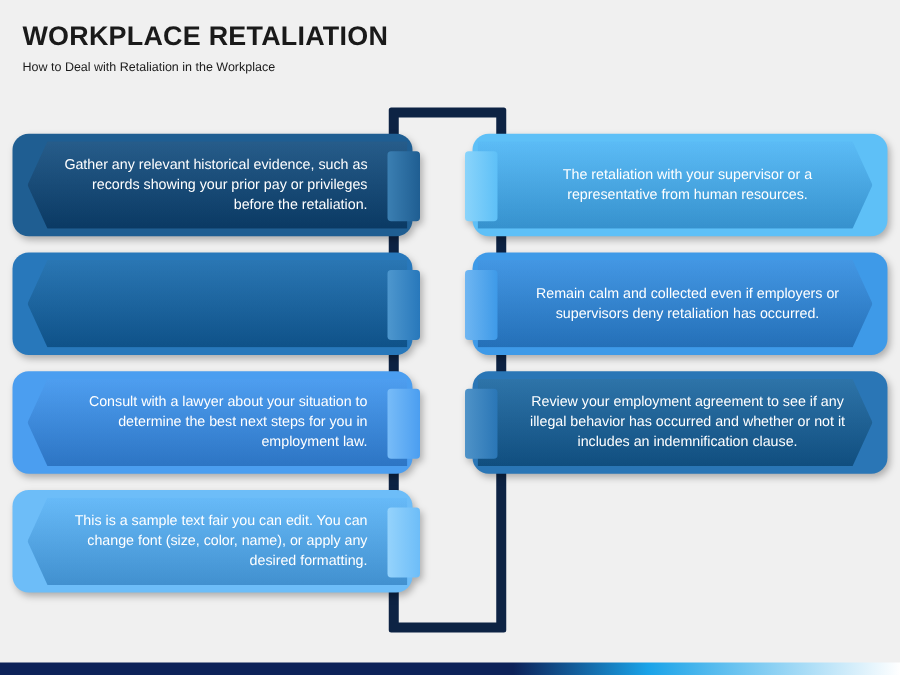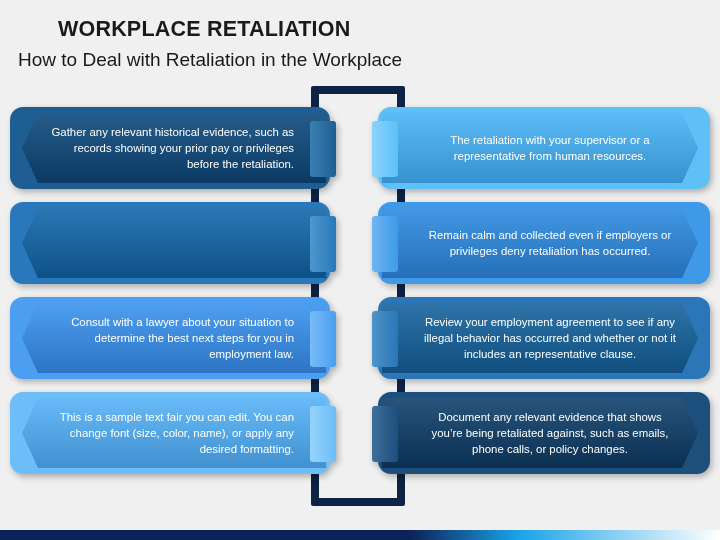--- a/index.html
+++ b/index.html
@@ -22,24 +22,23 @@
     left: 0; top: 0;
     width: 720px;
     padding: 17px 0 0 18px;
   }
   #title {
     font-size: 21.5px;
     font-weight: bold;
     color: #1a1a1a;
     letter-spacing: 0.2px;
     line-height: 1.15;
-    margin-left: 40px;
   }
   #subtitle {
-    font-size: 19px;
+    font-size: 10px;
     font-weight: normal;
     color: #1a1a1a;
     margin-top: 7px;
     line-height: 1.15;
   }
 
   
   #center-frame {
     position: absolute;
     left: 311px;
@@ -179,47 +178,41 @@
 <div class="row" id="row-1">
   <div class="card left">
     <div class="plate" style="background: rgb(40, 120, 187);"></div>
     <div class="chev" style="background: linear-gradient(rgb(18, 103, 171), rgb(17, 95, 159));"></div>
     <div class="tab" style="background: linear-gradient(to right, rgb(78, 151, 206), rgb(40, 120, 187));"></div>
   </div>
   <div class="card right">
     <div class="plate" style="background: rgb(62, 154, 232);"></div>
     <div class="chev" style="background: linear-gradient(rgb(46, 139, 224), rgb(42, 130, 214));"></div>
     <div class="tab" style="background: linear-gradient(to right, rgb(111, 182, 242), rgb(62, 154, 232));"></div>
-    <div class="card-text">Remain calm and collected even if employers or privileges deny retaliation has occurred.</div>
+    <div class="card-text">Remain calm and collected even if employers or supervisors deny retaliation has occurred.</div>
   </div>
 </div>
 
 <div class="row" id="row-2">
   <div class="card left">
     <div class="plate" style="background: rgb(75, 158, 240);"></div>
     <div class="chev" style="background: linear-gradient(rgb(58, 147, 238), rgb(52, 136, 228));"></div>
     <div class="tab" style="background: linear-gradient(to right, rgb(120, 188, 248), rgb(75, 158, 240));"></div>
     <div class="card-text">Consult with a lawyer about your situation to determine the best next steps for you in employment law.</div>
   </div>
   <div class="card right">
     <div class="plate" style="background: rgb(42, 118, 182);"></div>
     <div class="chev" style="background: linear-gradient(rgb(22, 100, 159), rgb(19, 91, 148));"></div>
     <div class="tab" style="background: linear-gradient(to right, rgb(79, 147, 200), rgb(42, 118, 182));"></div>
-    <div class="card-text">Review your employment agreement to see if any illegal behavior has occurred and whether or not it includes an representative clause.</div>
+    <div class="card-text">Review your employment agreement to see if any illegal behavior has occurred and whether or not it includes an indemnification clause.</div>
   </div>
 </div>
 
 <div class="row" id="row-3">
   <div class="card left">
     <div class="plate" style="background: rgb(109, 189, 248);"></div>
     <div class="chev" style="background: linear-gradient(rgb(86, 178, 247), rgb(76, 168, 241));"></div>
     <div class="tab" style="background: linear-gradient(to right, rgb(149, 211, 252), rgb(109, 189, 248));"></div>
     <div class="card-text">This is a sample text fair you can edit. You can change font (size, color, name), or apply any desired formatting.</div>
   </div>
-  <div class="card right">
-    <div class="plate" style="background: rgb(29, 79, 125);"></div>
-    <div class="chev" style="background: linear-gradient(rgb(16, 64, 108), rgb(13, 56, 96));"></div>
-    <div class="tab" style="background: linear-gradient(to right, rgb(63, 111, 153), rgb(29, 79, 125));"></div>
-    <div class="card-text">Document any relevant evidence that shows you’re being retaliated against, such as emails, phone calls, or policy changes.</div>
-  </div>
 </div>
 
 <div id="footer-bar" style="background: linear-gradient(to right, rgb(13, 34, 89) 0%, rgb(13, 34, 89) 57%, rgb(26, 163, 232) 72%, rgb(255, 255, 255) 100%);"></div>
 
 </body></html>

